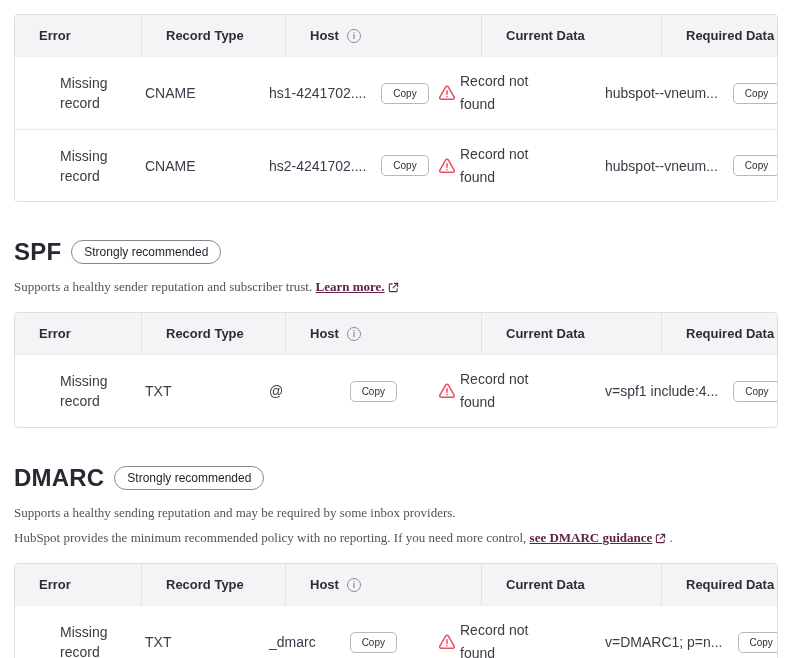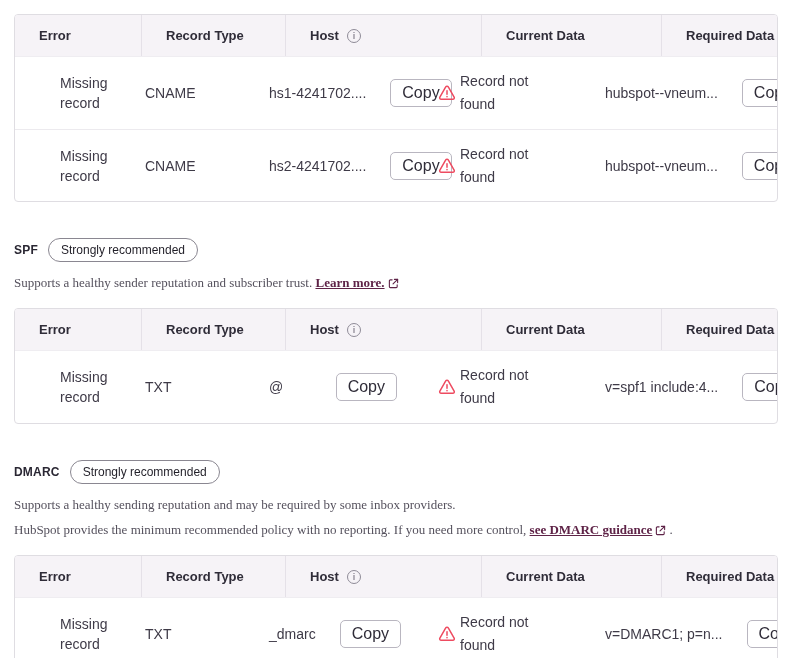--- a/index.html
+++ b/index.html
@@ -46,29 +46,29 @@
     font-size: 14px;
     color: #3e3a47;
     padding-left: 24px;
     display: flex;
     align-items: center;
   }
   .td.error-cell span { display: inline-block; max-width: 62px; line-height: 20px; margin-left: 21px; }
   .td.host-cell, .td.required-cell {
     justify-content: space-between;
     padding-right: 24px;
-    gap: 24px;
+    gap: 15px;
   }
   .td.host-cell .cell-text, .td.required-cell .cell-text { white-space: nowrap; }
   .td.current-cell { padding-left: 17px; gap: 4px; }
   .td.current-cell .cell-text { display: inline-block; max-width: 96px; line-height: 23px; }
 
   .copy-btn {
     font-family: "Liberation Sans", sans-serif;
-    font-size: 16px;
+    font-size: 10px;
     color: #2f2c38;
     background: #fff;
     border: 1px solid #b9b6c0;
     border-radius: 5px;
     padding: 4px 11px;
     cursor: pointer;
     flex: 0 0 auto;
   }
 
   .info-icon {
@@ -88,21 +88,21 @@
   .warn-icon { flex: 0 0 auto; display: inline-flex; }
 
   
   .section-head {
     display: flex;
     align-items: center;
     gap: 10px;
     margin-top: 36px;
   }
   .section-title {
-    font-size: 12px;
+    font-size: 24px;
     font-weight: 800;
     color: #2a2733;
     letter-spacing: 0.2px;
   }
   .badge {
     border: 1px solid #8a8791;
     border-radius: 999px;
     padding: 4px 12px;
     font-size: 12px;
     font-weight: normal;

